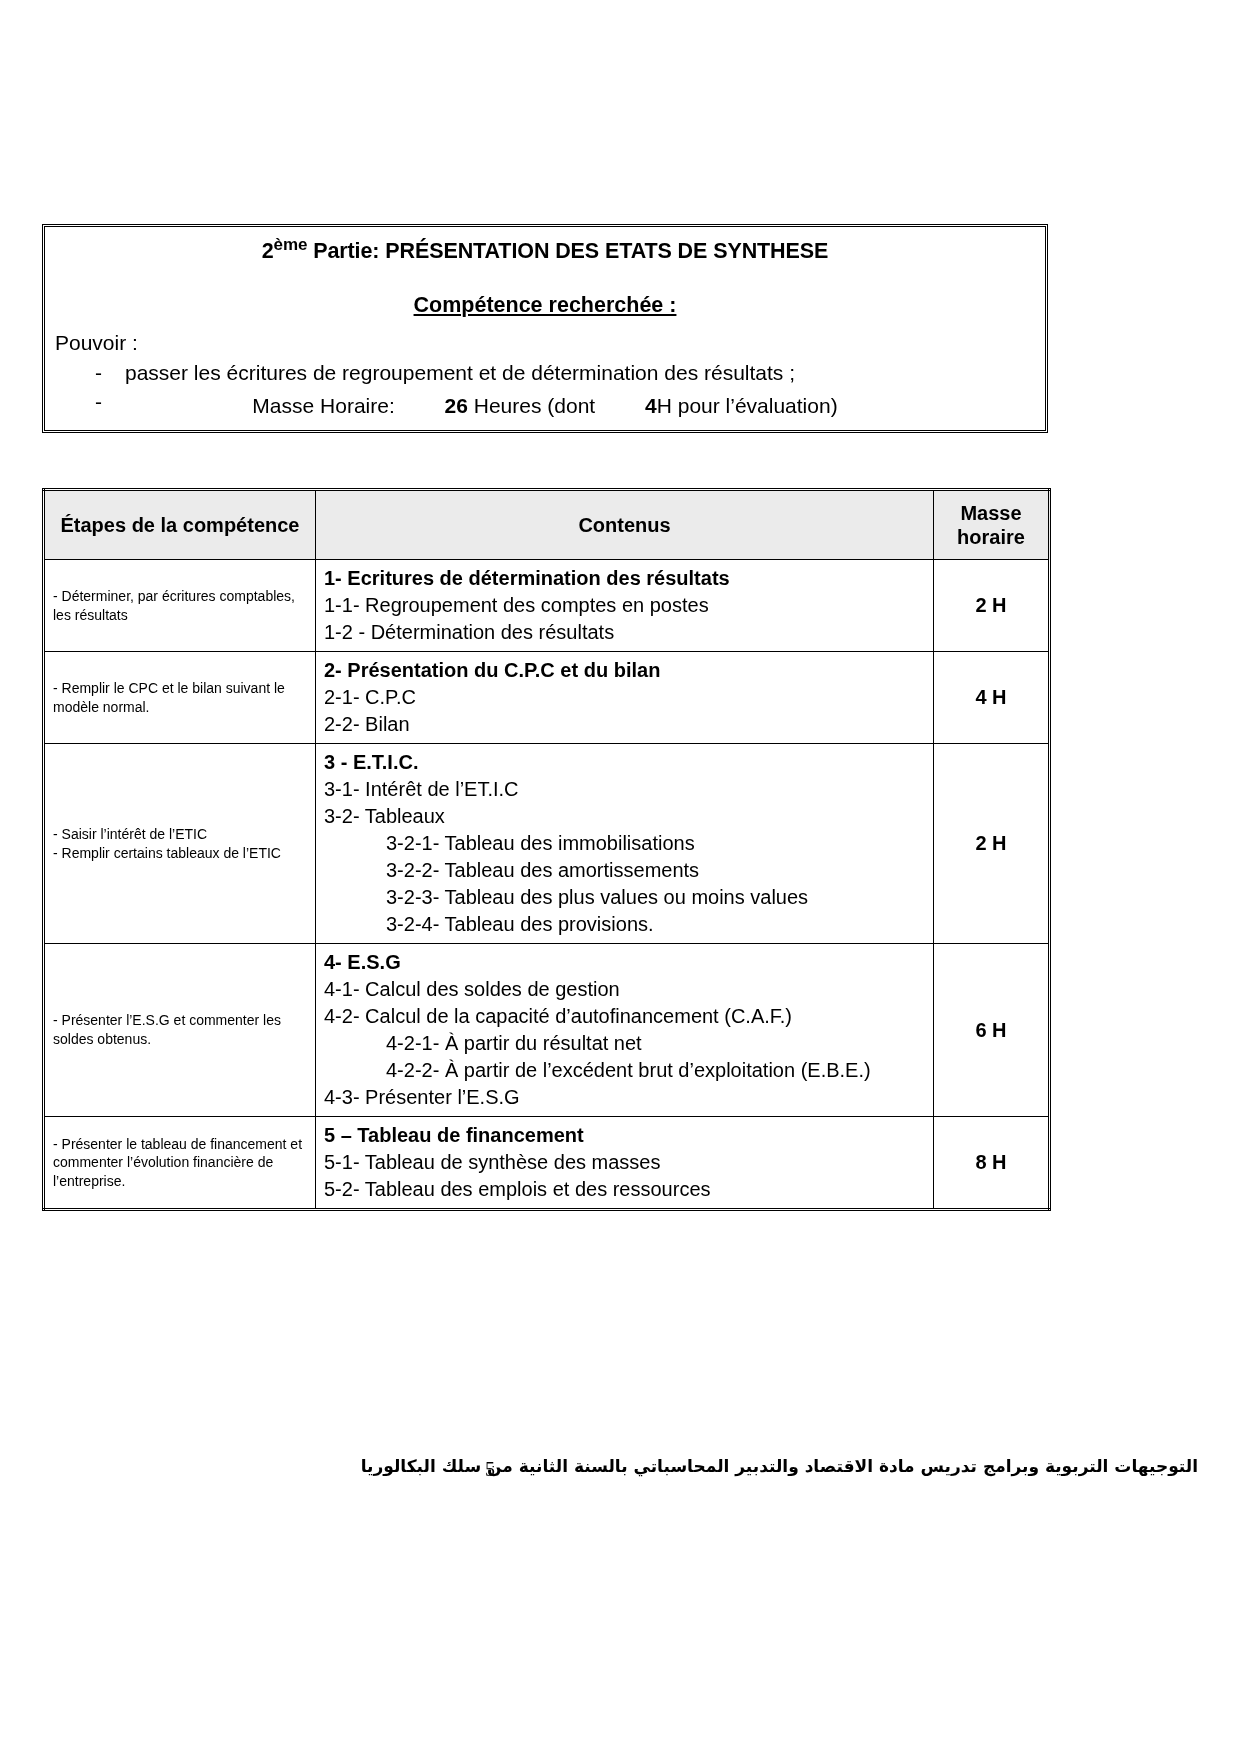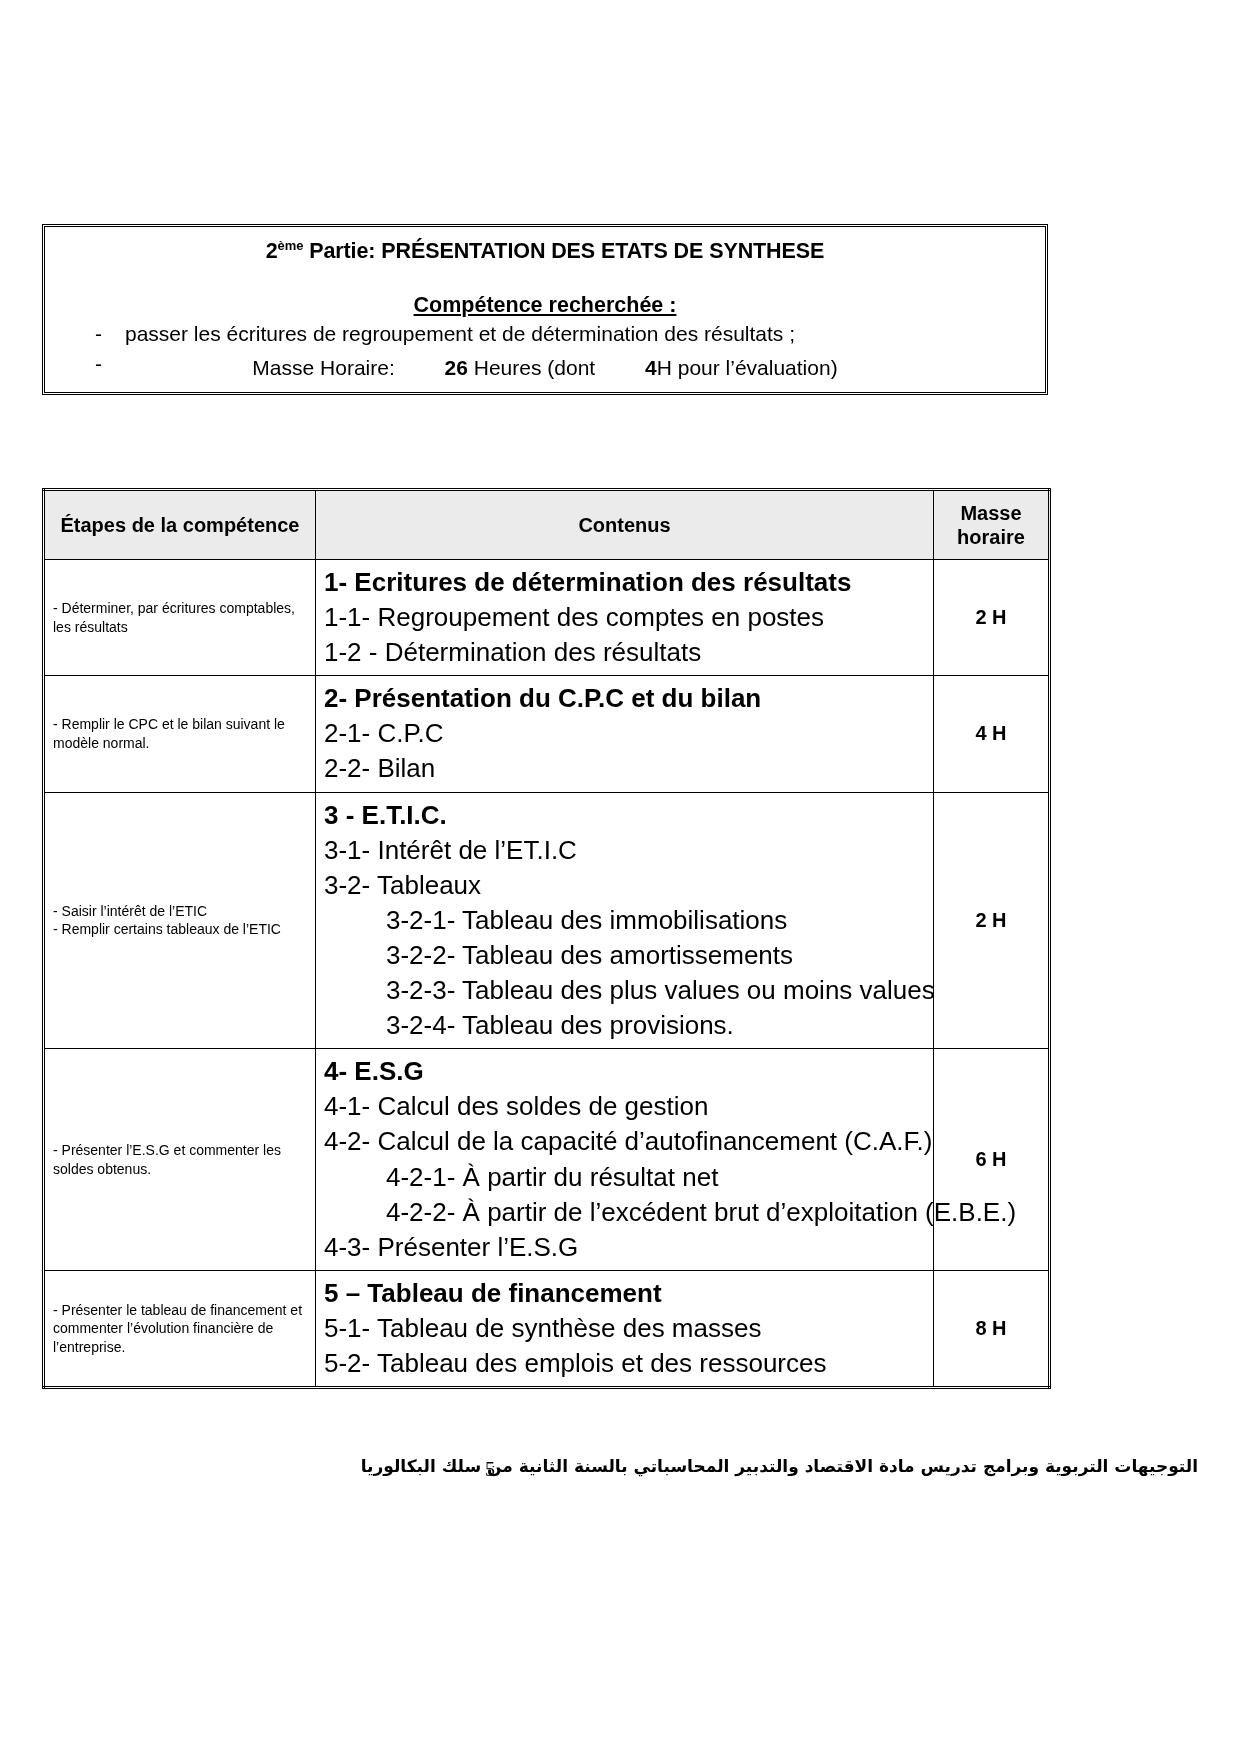--- a/index.html
+++ b/index.html
@@ -38,21 +38,21 @@
 
   .hdr-title {
     text-align: center;
     font-size: 21.5px;
     font-weight: bold;
     line-height: 1.25;
     margin: 3px 0 0 0;
     letter-spacing: -0.1px;
   }
   .hdr-title sup {
-    font-size: 13px;
+    font-size: 17px;
     vertical-align: super;
     line-height: 0;
   }
 
   .hdr-comp {
     text-align: center;
     font-size: 21.5px;
     font-weight: bold;
     text-decoration: underline;
     margin: 28px 0 0 0;
@@ -120,21 +120,21 @@
     line-height: 1.2;
   }
 
   .cell-steps {
     font-size: 14px;
     line-height: 1.33;
     padding-left: 8px;
     padding-right: 6px;
   }
   .cell-contents {
-    font-size: 26px;
+    font-size: 20px;
     line-height: 1.35;
     vertical-align: top;
     padding-top: 8px;
     padding-bottom: 8px;
     padding-left: 10px;
   }
   .cell-hours {
     text-align: center;
     font-size: 20px;
     font-weight: bold;
@@ -180,20 +180,21 @@
 <div class="page">
 
   <div class="header-box">
 
     <div class="hdr-title">
       <span>2</span><sup>ème</sup><span> Partie: PRÉSENTATION DES ETATS DE SYNTHESE</span>
     </div>
 
     <div class="hdr-comp">Compétence recherchée :</div>
 
+    <div class="hdr-pouvoir">Pouvoir :</div>
 
     <ul class="hdr-list">
       <li>
         <span class="dash">-</span>
         <span>passer les écritures de regroupement et de détermination des résultats ;</span>
       </li>
       <li>
         <span class="dash">-</span>
       </li>
     </ul>

